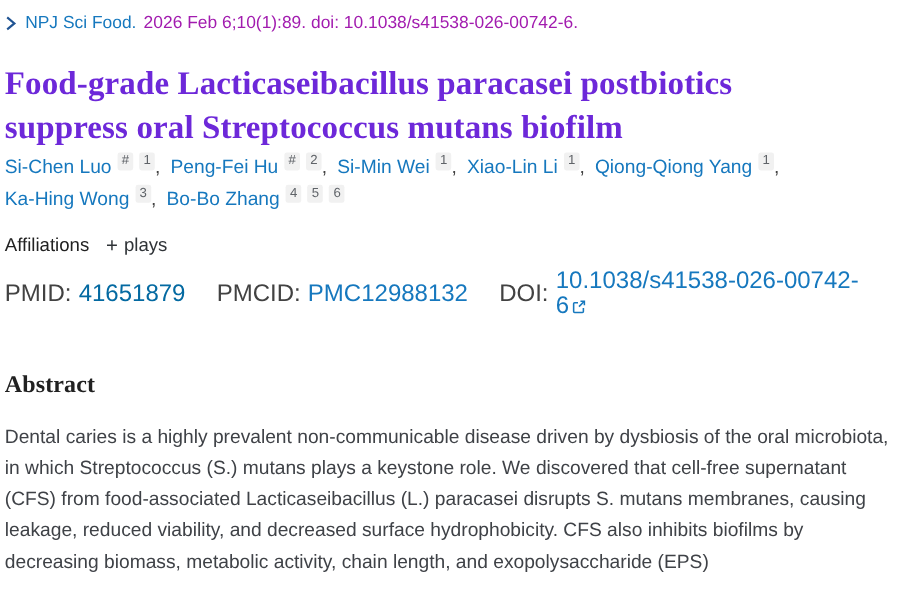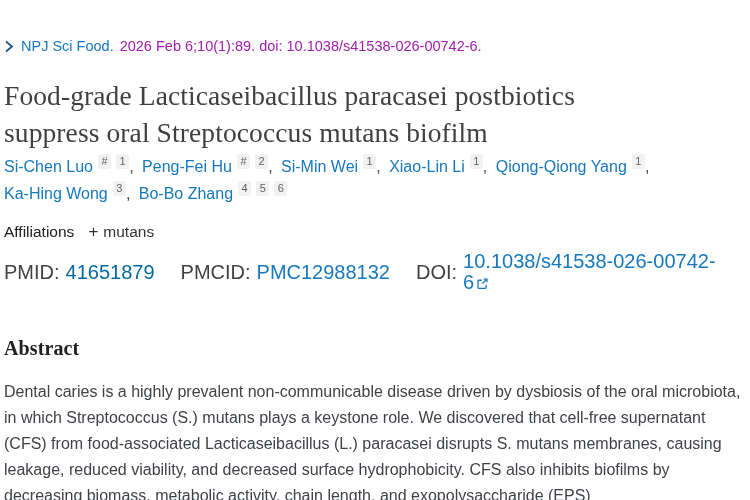--- a/index.html
+++ b/index.html
@@ -11,35 +11,34 @@
     color: #424242;
   }
   .page { padding: 9px 3px 0 4px; width: 750px; }
 
   
   .journal-row {
     display: flex; align-items: center;
     font-size: 14.5px; line-height: 20px;
     color: #5b616b;
     white-space: nowrap;
-    margin-top: 27px;
   }
   .chevron-wrap { display: inline-flex; align-items: center; margin-right: 7px; }
   .journal-link {
     color: #1678be; text-decoration: none; cursor: pointer; margin-right: 6px;
   }
   .citation-details { color: #a21caf; }
 
   
   .article-title {
     font-family: "Liberation Serif", serif;
-    font-weight: 400;
+    font-weight: 700;
     font-size: 27.5px;
     line-height: 37px;
-    color: #404040;
+    color: #6d28d9;
     margin-top: 21px;
     letter-spacing: 0.1px;
   }
   .article-title .t-line { display: block; white-space: nowrap; }
 
   
   .authors {
     margin-top: 2px;
     font-size: 16px; line-height: 27px;
     max-width: 720px;
@@ -120,21 +119,21 @@
     <span class="t-line">Food-grade Lacticaseibacillus paracasei postbiotics</span>
     <span class="t-line">suppress oral Streptococcus mutans biofilm</span>
   </h1>
 
   <div class="authors"><span class="author"><a class="author-link">Si-Chen Luo</a><span class="sup-box">#</span><span class="sup-box">1</span></span><span class="author-sep">, </span><span class="author"><a class="author-link">Peng-Fei Hu</a><span class="sup-box">#</span><span class="sup-box">2</span></span><span class="author-sep">, </span><span class="author"><a class="author-link">Si-Min Wei</a><span class="sup-box">1</span></span><span class="author-sep">, </span><span class="author"><a class="author-link">Xiao-Lin Li</a><span class="sup-box">1</span></span><span class="author-sep">, </span><span class="author"><a class="author-link">Qiong-Qiong Yang</a><span class="sup-box">1</span></span><span class="author-sep">, </span><span class="author"><a class="author-link">Ka-Hing Wong</a><span class="sup-box">3</span></span><span class="author-sep">, </span><span class="author"><a class="author-link">Bo-Bo Zhang</a><span class="sup-box">4</span><span class="sup-box">5</span><span class="sup-box">6</span></span></div>
 
   <div class="affil-row">
     <span>Affiliations</span>
     <span class="expand-btn">
       <span class="plus-icon">+</span>
-      <span>mutans</span>
+      <span>plays</span>
     </span>
   </div>
 
   <div class="ids-row">
     <span class="id-group">
       <span class="id-label">PMID:</span>
       <span class="id-value-plain">41651879</span>
     </span>
     <span class="id-group">
       <span class="id-label">PMCID:</span>

